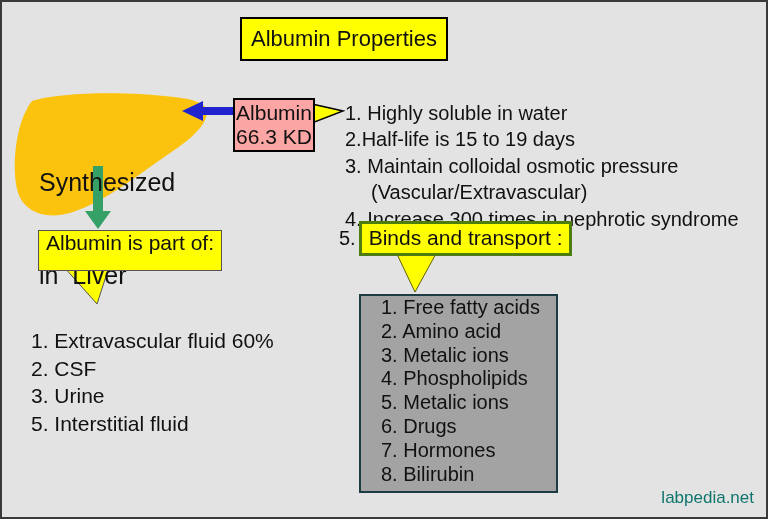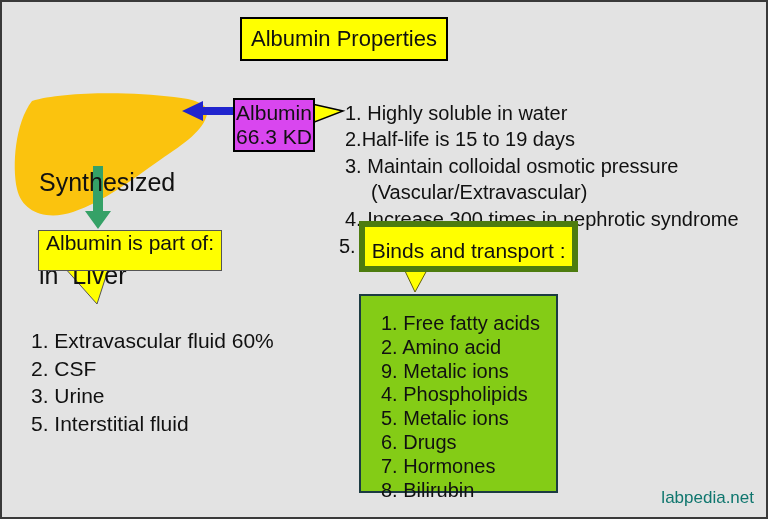--- a/index.html
+++ b/index.html
@@ -16,47 +16,47 @@
     display:flex; align-items:center; justify-content:center; font-size:22px;
   }
 
   .liver-label {
     position:absolute; left:37px; top:103px; font-size:25px; line-height:31px;
     white-space:pre;
   }
 
   .albumin-tag {
     position:absolute; left:231px; top:96px; width:82px; height:54px;
-    background:#d946ef; border:2px solid #000; box-sizing:border-box;
+    background:#fca5a5; border:2px solid #000; box-sizing:border-box;
     display:flex; flex-direction:column; align-items:center; justify-content:center;
     font-size:21px; line-height:24px;
   }
 
   .props { position:absolute; left:343px; top:98px; font-size:20px; line-height:26.4px; }
   .props .indent { padding-left:26px; }
 
   .binds-row { position:absolute; left:337px; top:219px; display:flex; align-items:center; }
   .binds-num { font-size:20px; margin-right:3px; }
   .binds-box {
-    background:#ffff00; border:6px solid #4d7c0f; font-size:21px;
-    padding:12px 7px 3px;
+    background:#ffff00; border:3px solid #4d7c0f; font-size:21px;
+    padding:2px 7px 3px;
   }
 
   .partof-box {
     position:absolute; left:36px; top:228px; width:184px; height:41px;
     background:#ffff00; border:1px solid #555; box-sizing:border-box;
     display:flex; justify-content:center; font-size:21px;
   }
 
   .partof-list { position:absolute; left:29px; top:293px; font-size:21px; line-height:27.6px;margin-top:32px; }
 
   .cyan-box {
     position:absolute; left:357px; top:292px; width:199px; height:199px;
-    background:#84cc16; border:2px solid #1c3b42; box-sizing:border-box;
-    padding:16px 0 0 20px; font-size:20px; line-height:23.8px;
+    background:#a3a3a3; border:2px solid #1c3b42; box-sizing:border-box;
+    padding:0 0 0 20px; font-size:20px; line-height:23.8px;
   }
 
   .credit { position:absolute; right:12px; top:486px; font-size:17px; color:#0f766e; }
 </style>
 </head>
 <body>
 
 <div class="stage">
 
   <svg class="layer" viewBox="0 0 764 515">
@@ -102,21 +102,21 @@
   <div class="partof-list">
     <div>1. Extravascular fluid 60%</div>
     <div>2. CSF</div>
     <div>3. Urine</div>
     <div>5. Interstitial fluid</div>
   </div>
 
   <div class="cyan-box">
     <div>1. Free fatty acids</div>
     <div>2. Amino acid</div>
-    <div>9. Metalic ions</div>
+    <div>3. Metalic ions</div>
     <div>4. Phospholipids</div>
     <div>5. Metalic ions</div>
     <div>6. Drugs</div>
     <div>7. Hormones</div>
     <div>8. Bilirubin</div>
   </div>
 
   <div class="credit">labpedia.net</div>
 
 </div>

